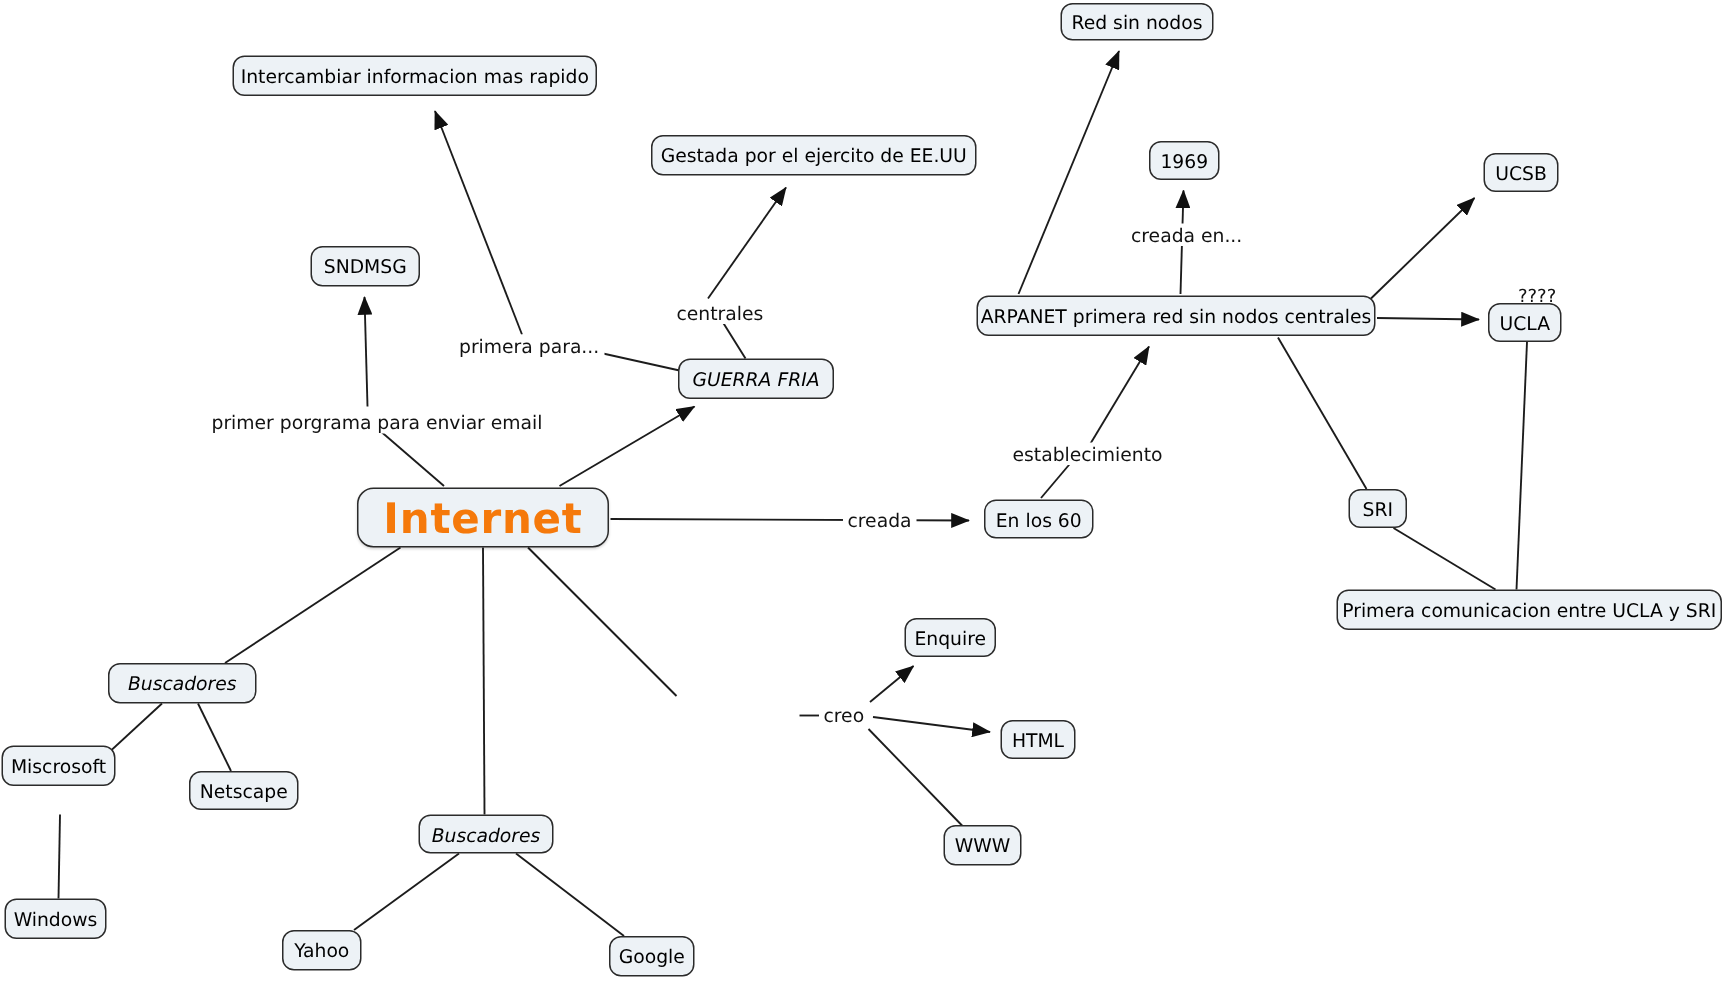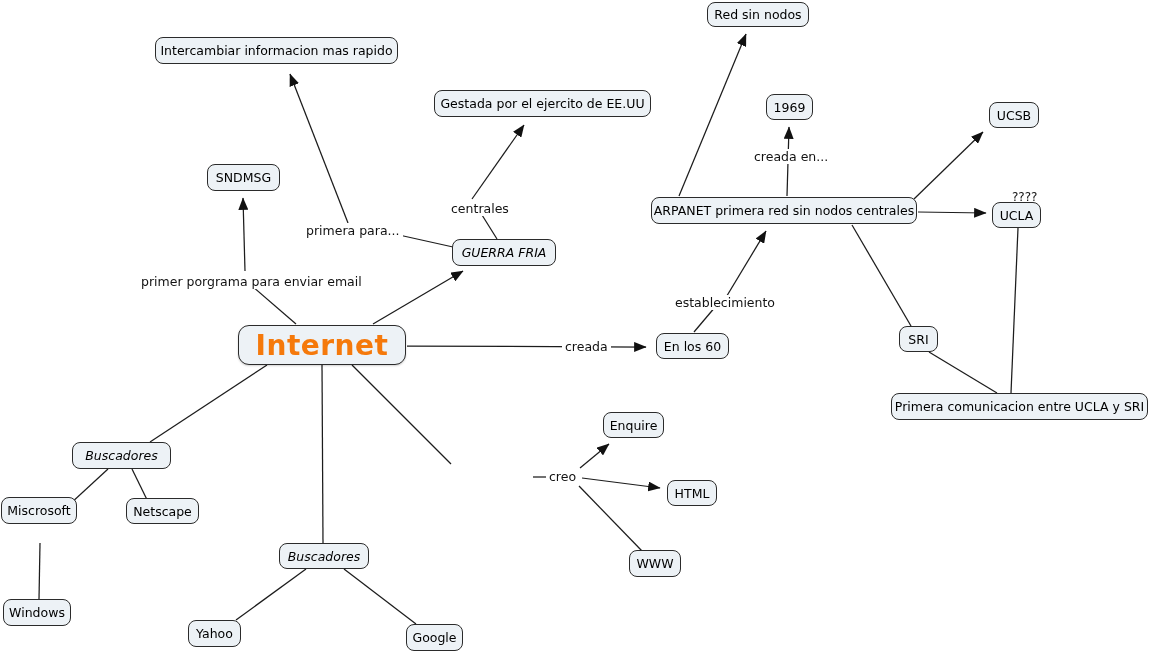--- a/index.html
+++ b/index.html
@@ -104,21 +104,21 @@
 
   <div class="node" style="left:891px; top:393px; width:257px; height:27px;">Primera comunicacion entre UCLA y SRI</div>
 
   <div class="node italic" style="left:72px; top:442px; width:99px; height:27px;">Buscadores</div>
 
 
   <div class="node" style="left:603px; top:412px; width:61px; height:26px;">Enquire</div>
 
   <div class="node" style="left:1px; top:497px; width:76px; height:27px;">Miscrosoft</div>
 
-  <div class="node" style="left:126px; top:498px; width:73px; height:26px;">Netscape</div>
+  <div class="node" style="left:126px; top:514px; width:73px; height:26px;">Netscape</div>
 
   <div class="node" style="left:667px; top:480px; width:50px; height:26px;">HTML</div>
 
   <div class="node italic" style="left:279px; top:543px; width:90px; height:26px;">Buscadores</div>
 
   <div class="node" style="left:629px; top:550px; width:52px; height:27px;">WWW</div>
 
   <div class="node" style="left:3px; top:599px; width:68px; height:27px;">Windows</div>
 
   <div class="node" style="left:188px; top:620px; width:53px; height:27px;">Yahoo</div>

